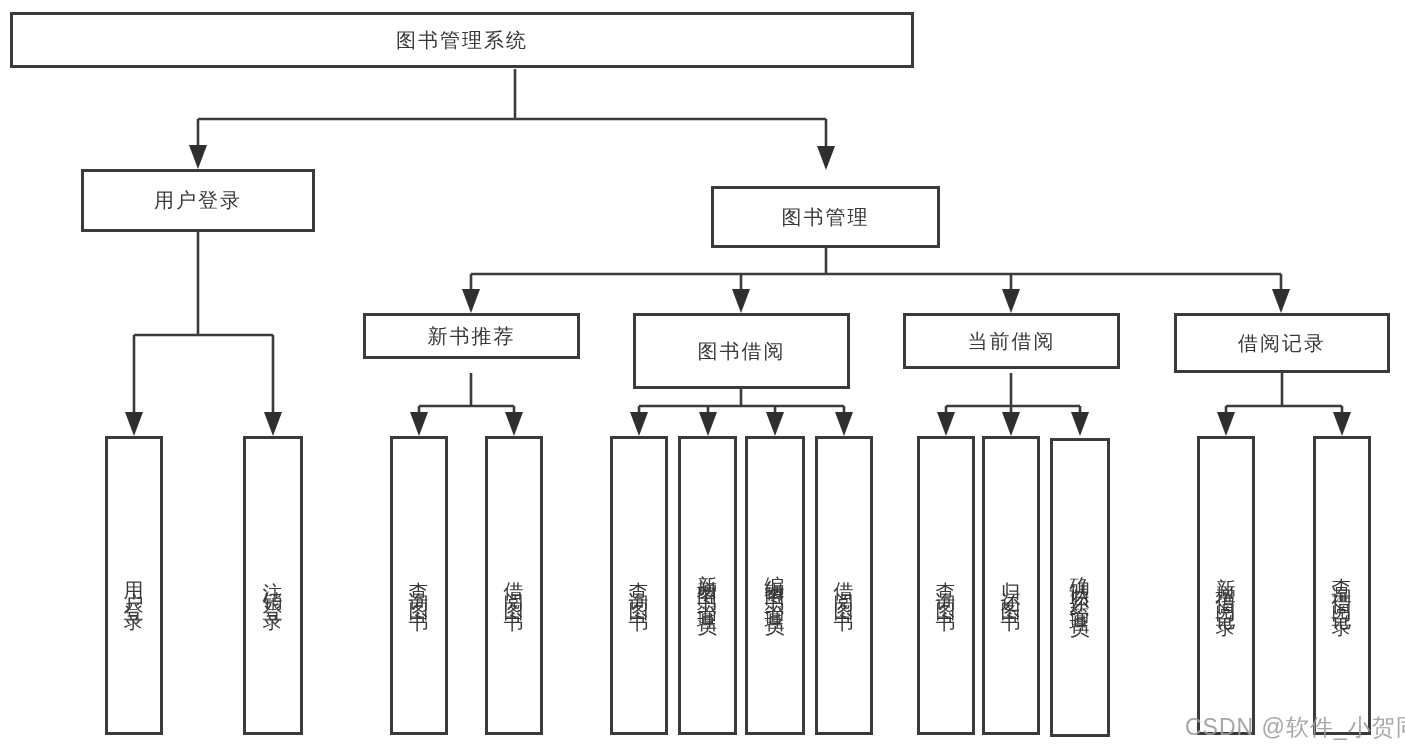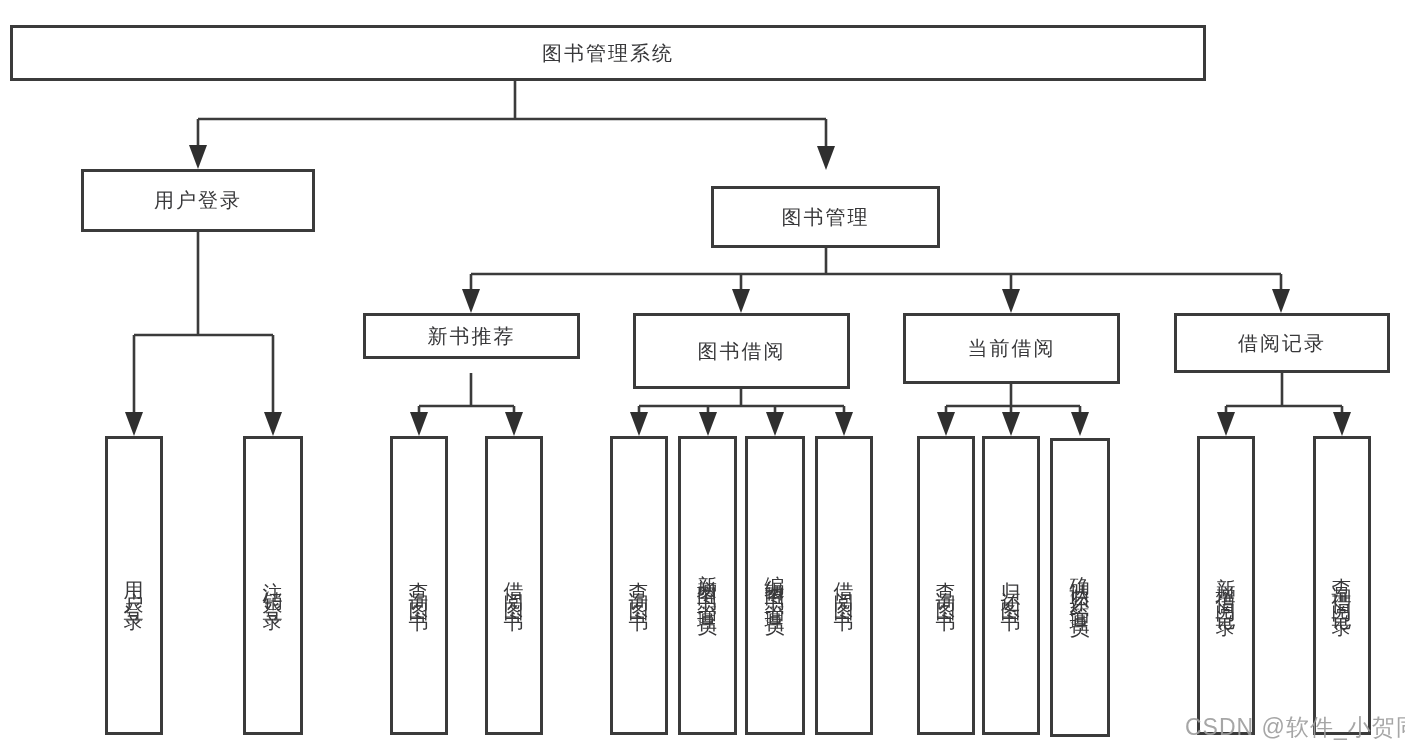--- a/index.html
+++ b/index.html
@@ -95,38 +95,38 @@
       <polygon points="766,412 784,412 775,436"></polygon>
       <polygon points="835,412 853,412 844,436"></polygon>
       <polygon points="937,412 955,412 946,436"></polygon>
       <polygon points="1002,412 1020,412 1011,436"></polygon>
       <polygon points="1071,412 1089,412 1080,436"></polygon>
       <polygon points="1217,412 1235,412 1226,436"></polygon>
       <polygon points="1333,412 1351,412 1342,436"></polygon>
     </g>
   </svg>
 
-  <div class="box" style="left:10px; top:25px; width:1196px; height:56px;text-align:right;">
+  <div class="box" style="left:10px; top:12px; width:904px; height:56px;text-align:right;">
     <span>图书管理系统</span>
   </div>
 
   <div class="box" style="left:81px; top:169px; width:234px; height:63px;">
     <span>用户登录</span>
   </div>
   <div class="box" style="left:711px; top:170px; width:229px; height:62px;margin-top:16px;">
     <span>图书管理</span>
   </div>
 
   <div class="box" style="left:363px; top:313px; width:217px; height:46px;">
     <span>新书推荐</span>
   </div>
   <div class="box" style="left:633px; top:313px; width:217px; height:76px;">
     <span>图书借阅</span>
   </div>
-  <div class="box" style="left:903px; top:313px; width:217px; height:71px;">
+  <div class="box" style="left:903px; top:313px; width:217px; height:56px;">
     <span>当前借阅</span>
   </div>
   <div class="box" style="left:1174px; top:313px; width:216px; height:60px;">
     <span>借阅记录</span>
   </div>
 
   <div class="box leaf" style="left:105px; top:436px; width:58px; height:299px;">
     <span class="vlabel">用户登录</span>
   </div>
   <div class="box leaf" style="left:243px; top:436px; width:60px; height:299px;">

